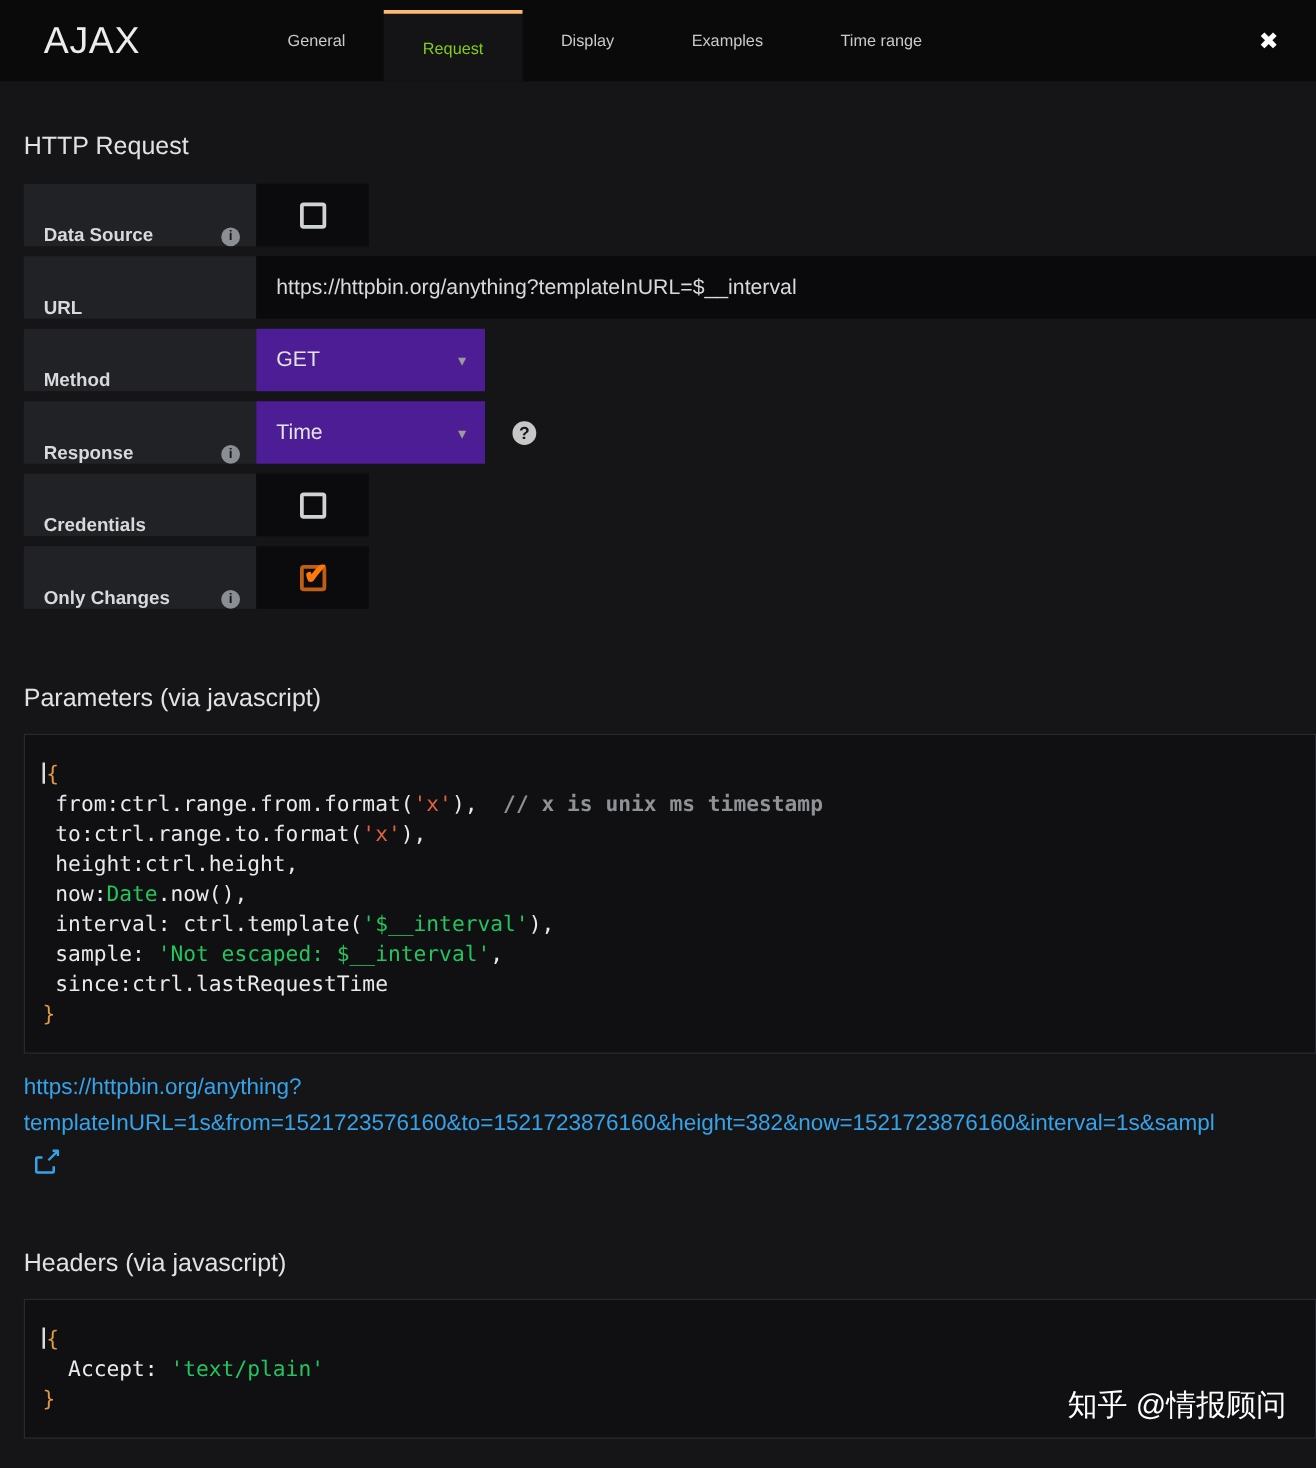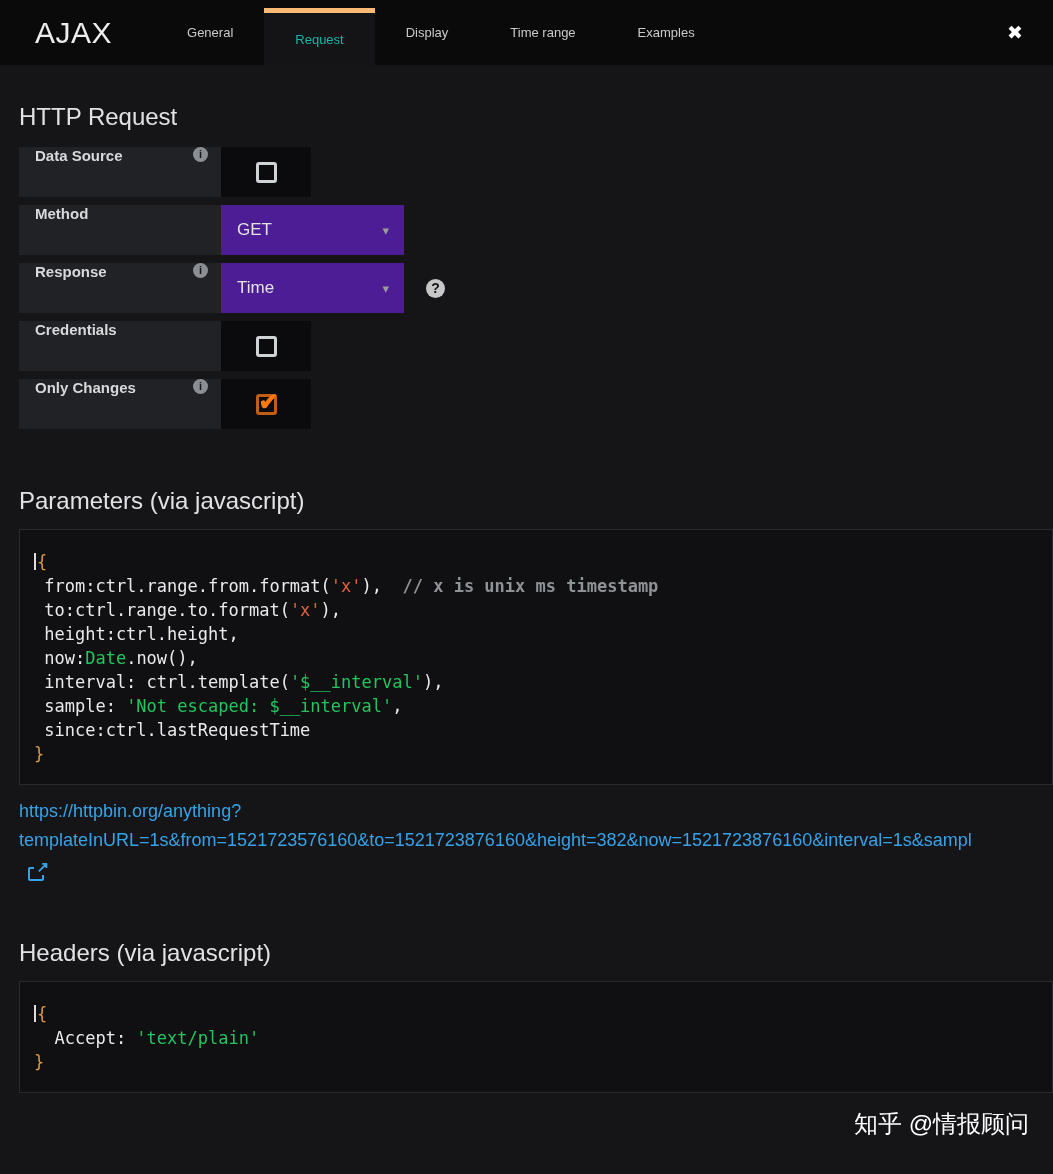--- a/index.html
+++ b/index.html
@@ -11,20 +11,21 @@
     overflow: hidden;
     position: relative;
   }
 
   
   .topbar {
     height: 65px;
     background: #0a0a0b;
     display: flex;
     align-items: stretch;
+    gap: 43px;
   }
   .panel-title {
     display: flex;
     align-items: center;
     padding: 0 44px 0 35px;
     font-size: 30px;
     color: #ececec;
     letter-spacing: 0.5px;
     white-space: nowrap;
   }
@@ -34,52 +35,52 @@
     align-items: center;
     padding: 0 31px;
     font-size: 13px;
     color: #c9cacb;
     cursor: pointer;
     white-space: nowrap;
   }
   .tab.active {
     margin-top: 8px;
     background: #141417;
-    border-top: 5px solid #fdba74;
-    color: #14b8a6;
+    border-top: 3px solid #fdba74;
+    color: #84cc16;
   }
   .close-btn {
     margin-left: auto;
     display: flex;
     align-items: center;
     padding: 0 30px;
     color: #ffffff;
     font-size: 19px;
     cursor: pointer;
   }
 
   
   main { padding: 40px 0 0 19px; }
   .section-title {
-    font-size: 24px;
+    font-size: 20px;
     font-weight: 400;
     color: #e2e2e2;
     line-height: 24px;
   }
   .section-title.first { margin-bottom: 18px; }
   .section-title.later { margin-top: 60px; margin-bottom: 16px; }
 
   
   .form-row { display: flex; align-items: stretch; height: 50px; margin-bottom: 8px; }
   .form-label {
-    width: 202px;
+    width: 186px;
     flex: none;
     background: #202226;
     display: flex;
-    align-items: flex-start;
+    align-items: flex-end;
     justify-content: space-between;
     padding: 0 13px 0 16px;
     font-size: 15px;
     font-weight: 700;
     color: #d8d9da;
   }
   .info-icon {
     width: 15px; height: 15px;
     border-radius: 50%;
     background: #8b8e92;
@@ -214,42 +215,48 @@
 </style>
 </head>
 <body>
 
 <header class="topbar">
   <div class="panel-title">AJAX</div>
   <nav class="tabs">
       <div class="tab">General</div>
       <div class="tab active">Request</div>
       <div class="tab">Display</div>
+      <div class="tab">Examples</div>
       <div class="tab">Time range</div>
-      <div class="tab">Examples</div>
     </nav>
   <div class="close-btn">✖</div>
 </header>
 
 <main>
 
   <h2 class="section-title first">HTTP Request</h2>
 
   <div class="form">
 
     <div class="form-row">
       <div class="form-label">
         <span>Data Source</span>
         <span class="info-icon">i</span>
       </div>
       <div class="checkbox-cell">
         <span class="checkbox"></span>
       </div>
     </div>
 
+    <div class="form-row">
+      <div class="form-label">
+        <span>URL</span>
+      </div>
+      <input class="text-input" value="https://httpbin.org/anything?templateInURL=$__interval" style="">
+    </div>
 
     <div class="form-row">
       <div class="form-label">
         <span>Method</span>
       </div>
       <div class="select-box">
         <span>GET</span>
         <span class="caret">▾</span>
       </div>
     </div>

